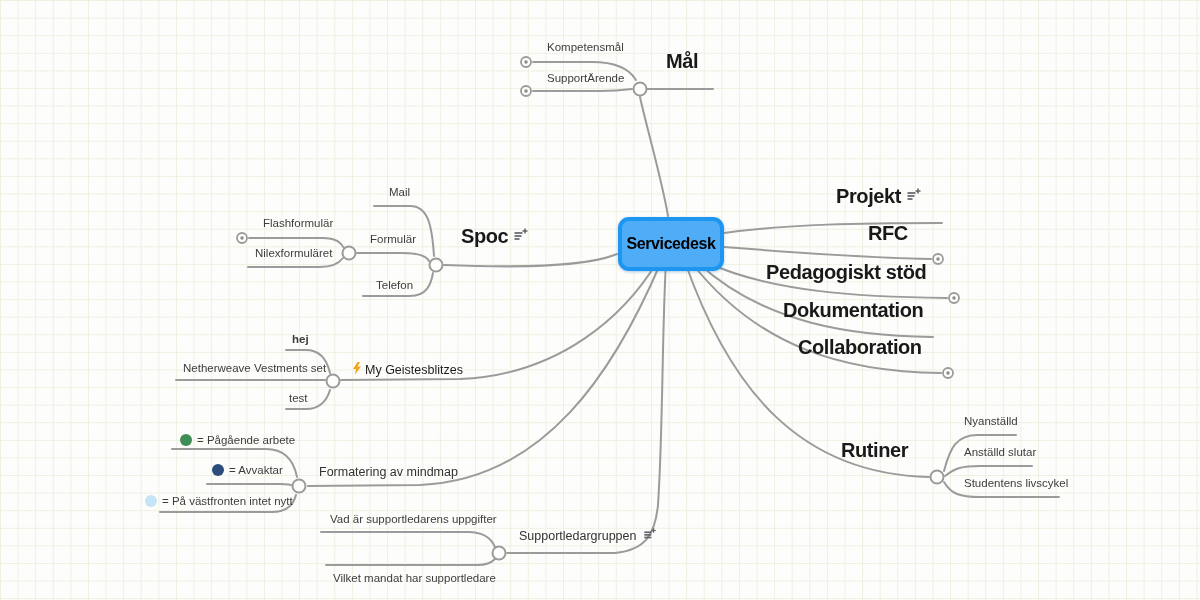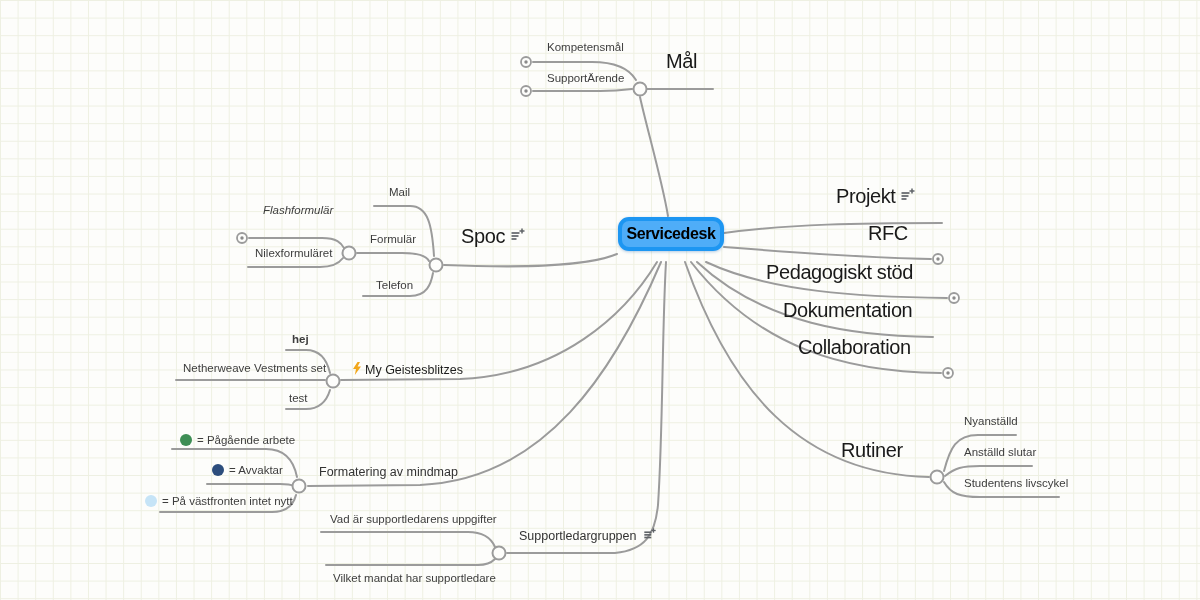--- a/index.html
+++ b/index.html
@@ -6,26 +6,26 @@
   body{font-family:"Liberation Sans",sans-serif;background:#fdfdfb;}
   .stage{
     position:relative;width:1200px;height:600px;overflow:hidden;
     background-color:#fdfdfb;
     background-image:linear-gradient(#eef0e2 1px,transparent 1px),
                      linear-gradient(90deg,#eef0e2 1px,transparent 1px);
     background-size:17.6px 17.6px;
   }
   svg.wires{position:absolute;left:0;top:0;}
   .lbl{position:absolute;white-space:nowrap;color:#3d3d3d;cursor:default;}
-  .branch-title{font-weight:normal;font-size:20px;color:#191919;letter-spacing:-0.4px;}
+  .branch-title{font-weight:bold;font-size:20px;color:#191919;letter-spacing:-0.4px;}
   .sub-label{font-size:11.5px;color:#3d3d3d;}
   .mid-label{font-size:12.5px;color:#333;}
   .mid-label-bold{font-size:12.5px;font-weight:normal;color:#1d1d1d;}
   .root-node{
-    position:absolute;left:618px;top:217px;width:106px;height:34px;
+    position:absolute;left:618px;top:217px;width:106px;height:54px;
     box-sizing:border-box;background:#4fadf8;border:4px solid #1d96f2;border-radius:11px;
     display:flex;align-items:center;justify-content:center;
     font-weight:bold;font-size:16px;color:#000;letter-spacing:-0.4px;
     box-shadow:0 1px 3px rgba(40,110,180,.35);
   }
   .icon-row{display:flex;align-items:center;gap:5px;}
   .dot{position:absolute;width:12px;height:12px;border-radius:50%;}
   .dot-green{background:#3e8e55;}
   .dot-navy{background:#2c4d7c;}
   .dot-light{background:#c6e4f7;}
@@ -159,21 +159,21 @@
         </svg>
     </span>
   </div>
 
   <div class="lbl sub-label" style="left:547px;top:41px;">Kompetensmål</div>
   <div class="lbl sub-label" style="left:547px;top:72px;">SupportÄrende</div>
 
   <div class="lbl sub-label" style="left:389px;top:186px;">Mail</div>
   <div class="lbl sub-label" style="left:370px;top:233px;">Formulär</div>
   <div class="lbl sub-label" style="left:376px;top:279px;">Telefon</div>
-  <div class="lbl sub-label" style="left:263px;top:204px;font-style:italic;">Flashformulär</div>
+  <div class="lbl sub-label" style="left:263px;top:217px;">Flashformulär</div>
   <div class="lbl sub-label" style="left:255px;top:247px;">Nilexformuläret</div>
 
   <div class="lbl icon-row" style="left:352px;top:361px;gap:3px;">
     <span>
       <svg width="10" height="13" viewBox="0 0 10 13">
           <polygon points="5.5,0 1,7 4,7 2.8,13 9,4.6 5.6,4.6 8,0" fill="#f2a71b"></polygon>
         </svg>
     </span>
     <span class="mid-label-bold">My Geistesblitzes</span>
   </div>

